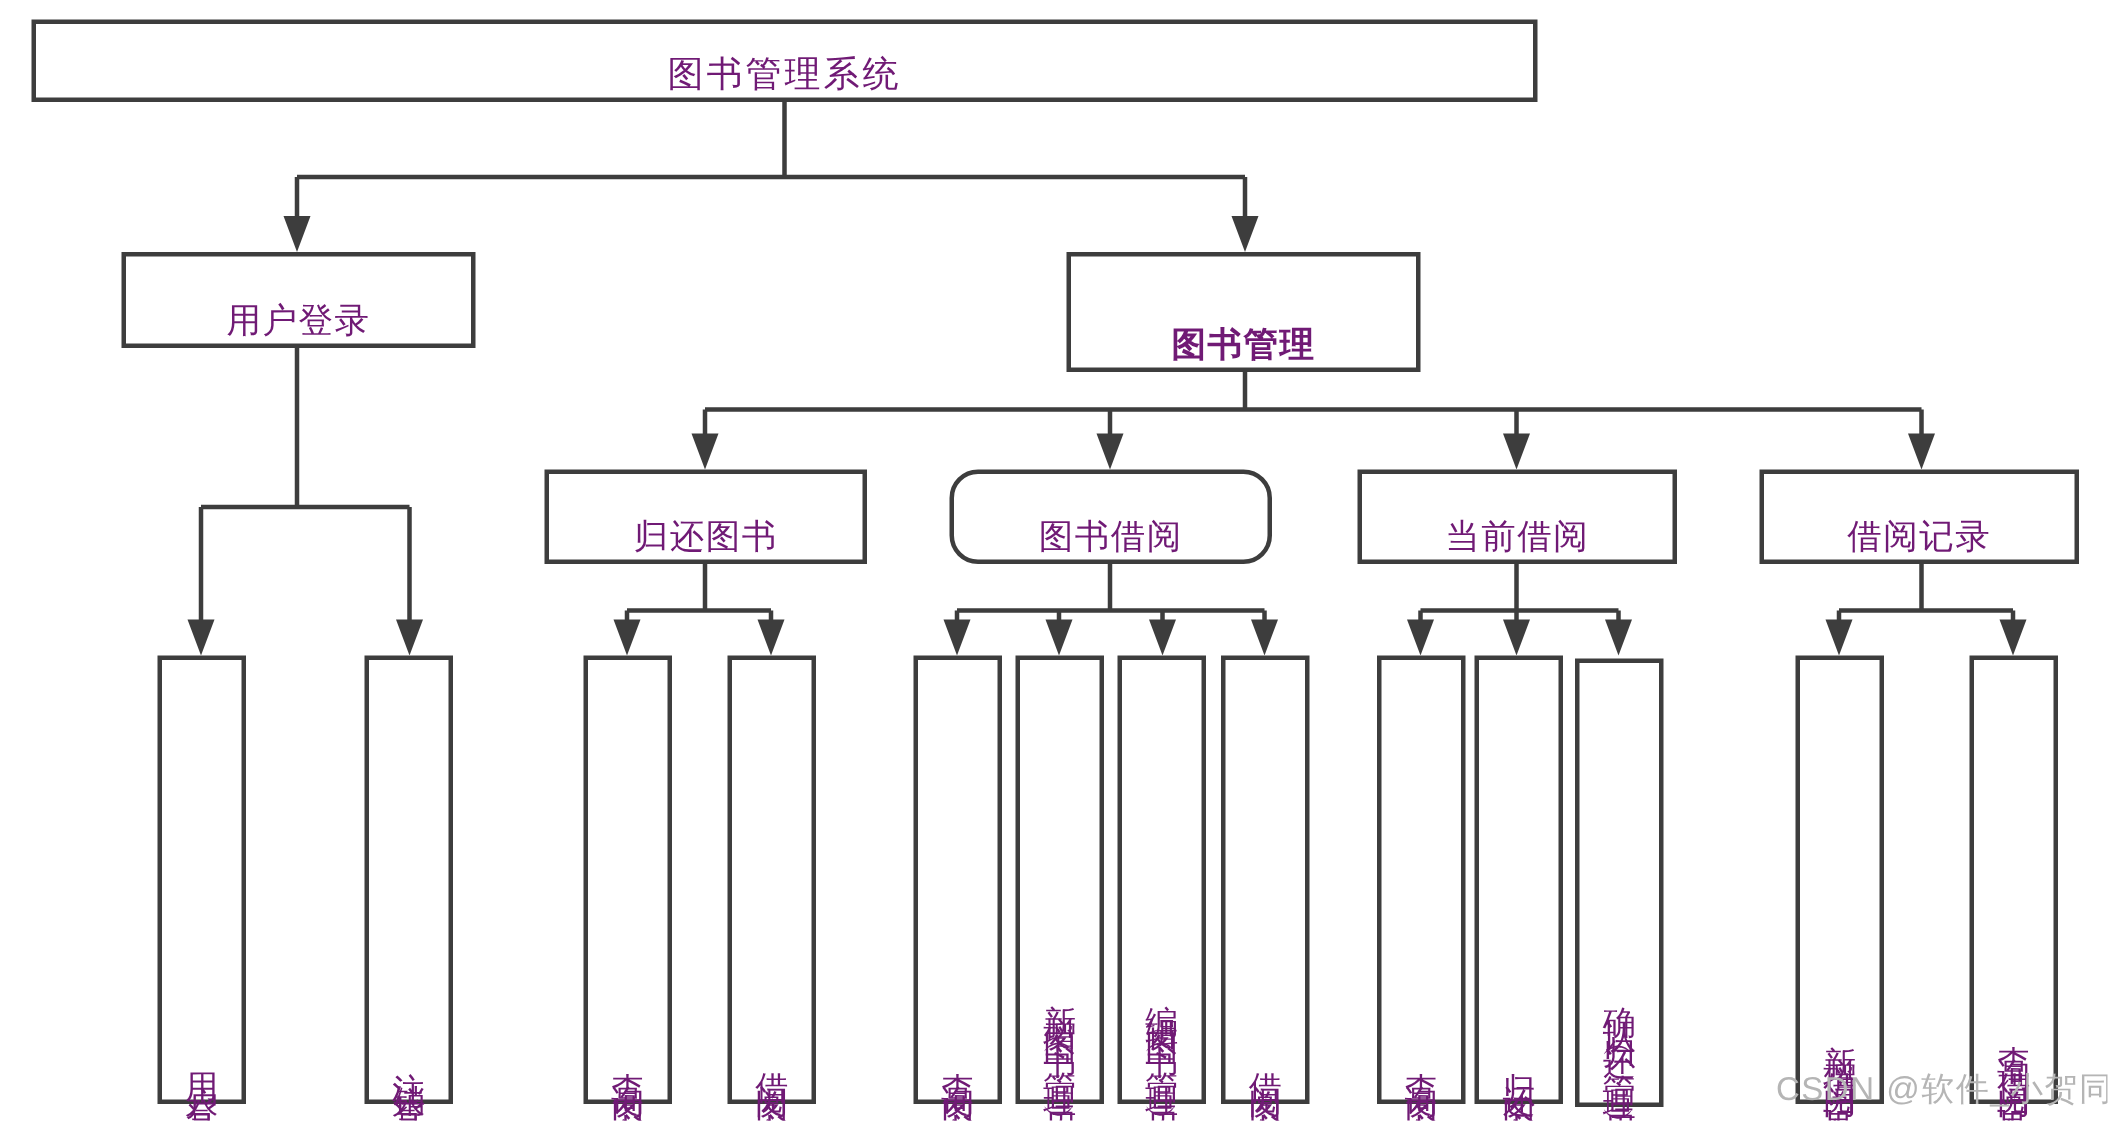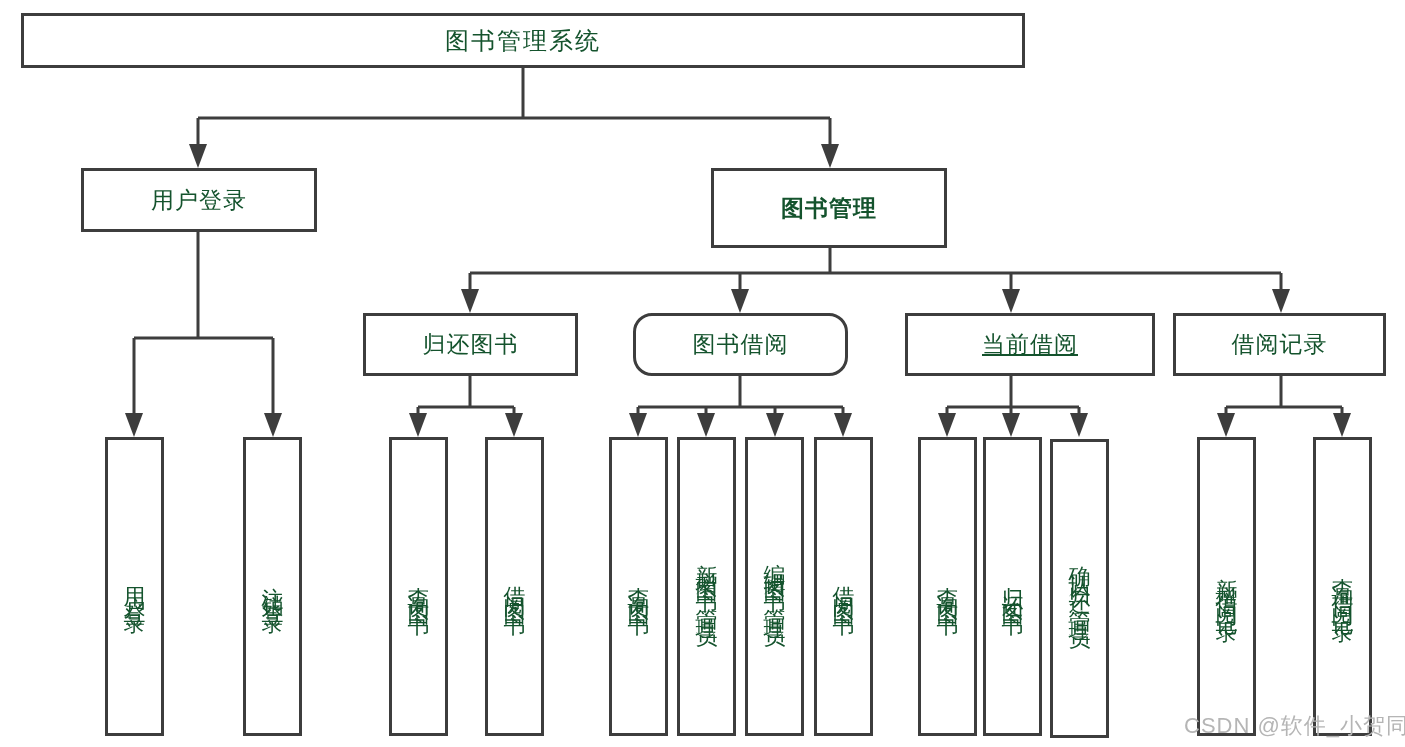--- a/index.html
+++ b/index.html
@@ -11,22 +11,22 @@
     overflow:hidden;
     color:#2a2a2a;
   }
   .stage{position:absolute;left:0;top:0;width:1405px;height:747px;}
   svg.connectors{position:absolute;left:0;top:0;}
   .node{
     position:absolute;
     box-sizing:border-box;
     background:#ffffff;
     border:3px solid #3d3d3d;
-    display:flex;align-items:center;justify-content:center;
-    color:#14532d;
+    display:flex;align-items:flex-end;justify-content:center;
+    color:#701a75;
   }
   .hnode{font-size:23px;letter-spacing:1px;}
   .rootnode{font-size:24px;letter-spacing:2px;}
   .vnode{
     width:59px;height:299px;top:437px;
     font-size:22px;
   }
   .vnode span{
     writing-mode:vertical-rl;
     letter-spacing:9px;
@@ -104,21 +104,21 @@
   <div class="node hnode" style="left:711px;top:168px;width:236px;height:80px;font-weight:bold;">
     <span>图书管理</span>
   </div>
 
   <div class="node hnode" style="left:363px;top:313px;width:215px;height:63px;">
     <span>归还图书</span>
   </div>
   <div class="node hnode" style="left:633px;top:313px;width:215px;height:63px;border-radius:19px;">
     <span>图书借阅</span>
   </div>
-  <div class="node hnode" style="left:905px;top:313px;width:250px;height:63px;text-decoration:underline;">
+  <div class="node hnode" style="left:905px;top:313px;width:213px;height:63px;">
     <span>当前借阅</span>
   </div>
   <div class="node hnode" style="left:1173px;top:313px;width:213px;height:63px;">
     <span>借阅记录</span>
   </div>
 
   <div class="node vnode" style="left:105px;">
     <span>用户登录</span>
   </div>
   <div class="node vnode" style="left:243px;">

